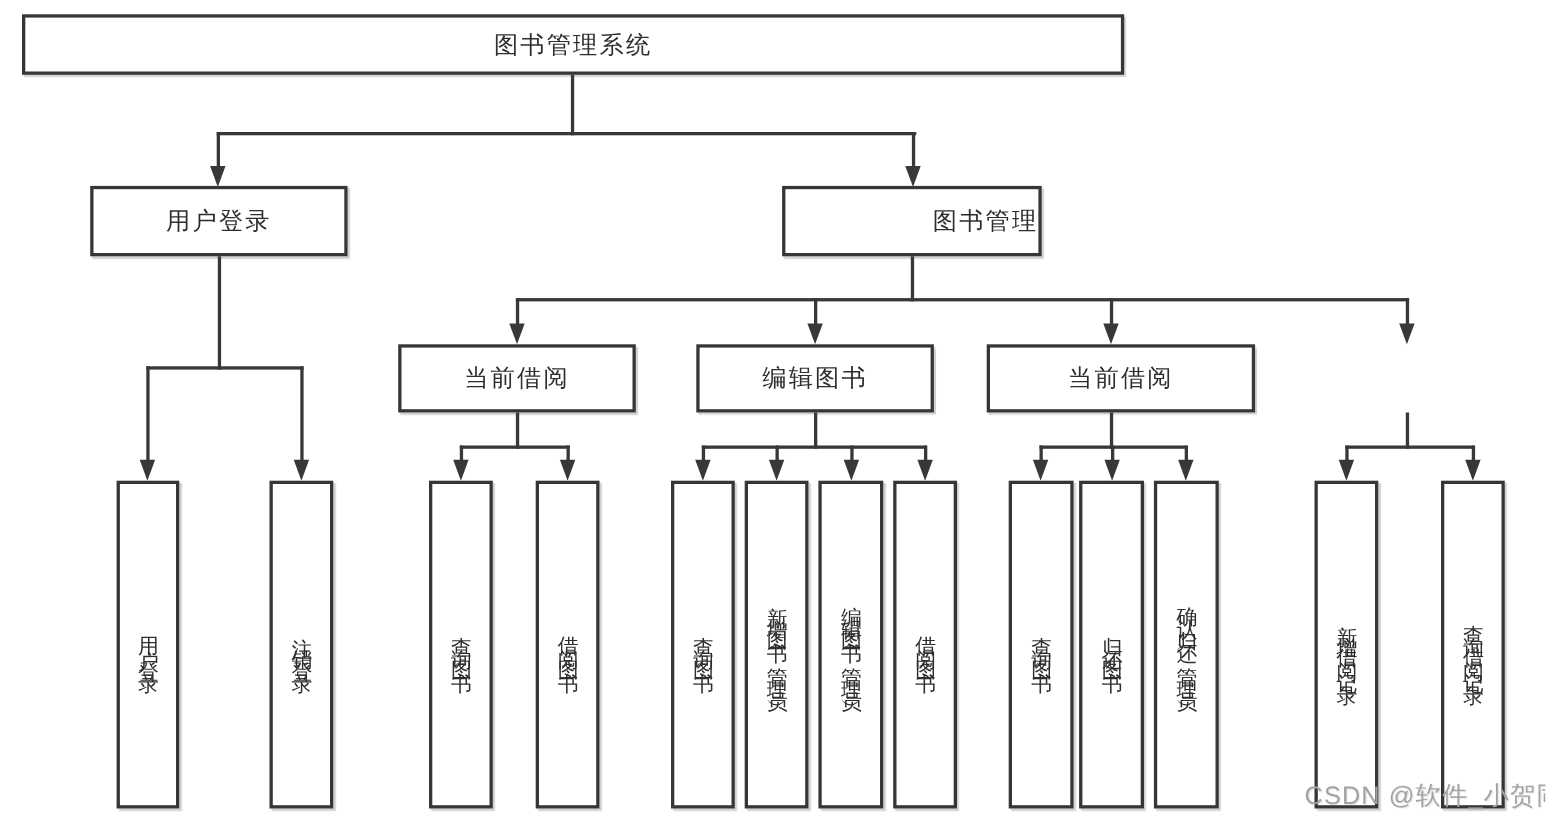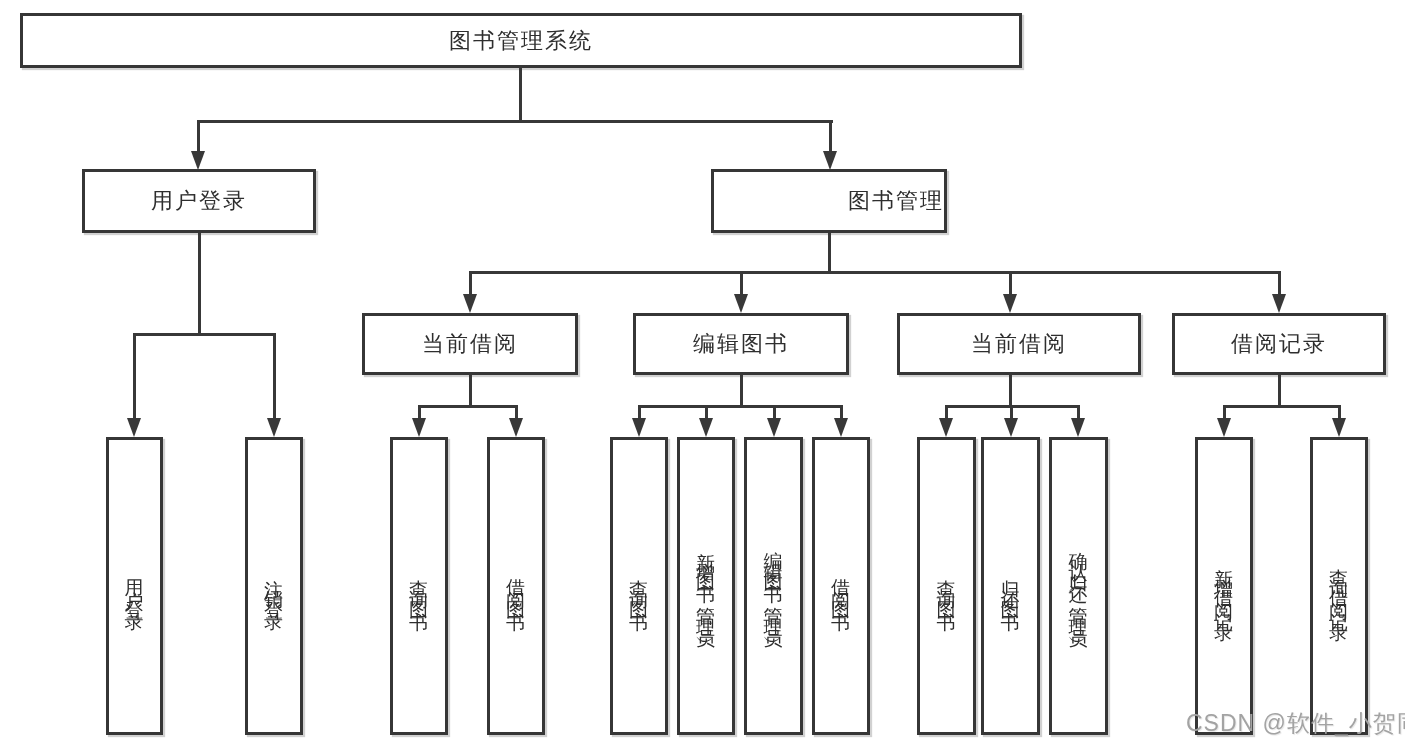--- a/index.html
+++ b/index.html
@@ -83,23 +83,20 @@
 
   <div class="node" style="left:362px;top:313px;width:216px;height:62px;">
     <span class="node-label">当前借阅</span>
   </div>
   <div class="node" style="left:633px;top:313px;width:216px;height:62px;">
     <span class="node-label">编辑图书</span>
   </div>
   <div class="node" style="left:865px;top:313px;width:244px;height:62px;margin-left:32px;">
     <span class="node-label">当前借阅</span>
   </div>
-  <div class="node" style="left:1172px;top:313px;width:214px;height:62px;">
-    <span class="node-label">借阅记录</span>
-  </div>
 
   <div>
     <div class="vline" style="left:469px;top:375px;height:33px;"></div>
     <div class="hline" style="left:418px;top:405px;width:100px;"></div>
     <div class="vline" style="left:418px;top:405px;height:16px;"></div>
     <div class="arrow" style="left:412px;top:418px;"></div>
     <div class="vline" style="left:515px;top:405px;height:16px;"></div>
     <div class="arrow" style="left:509px;top:418px;"></div>
   </div>
 

